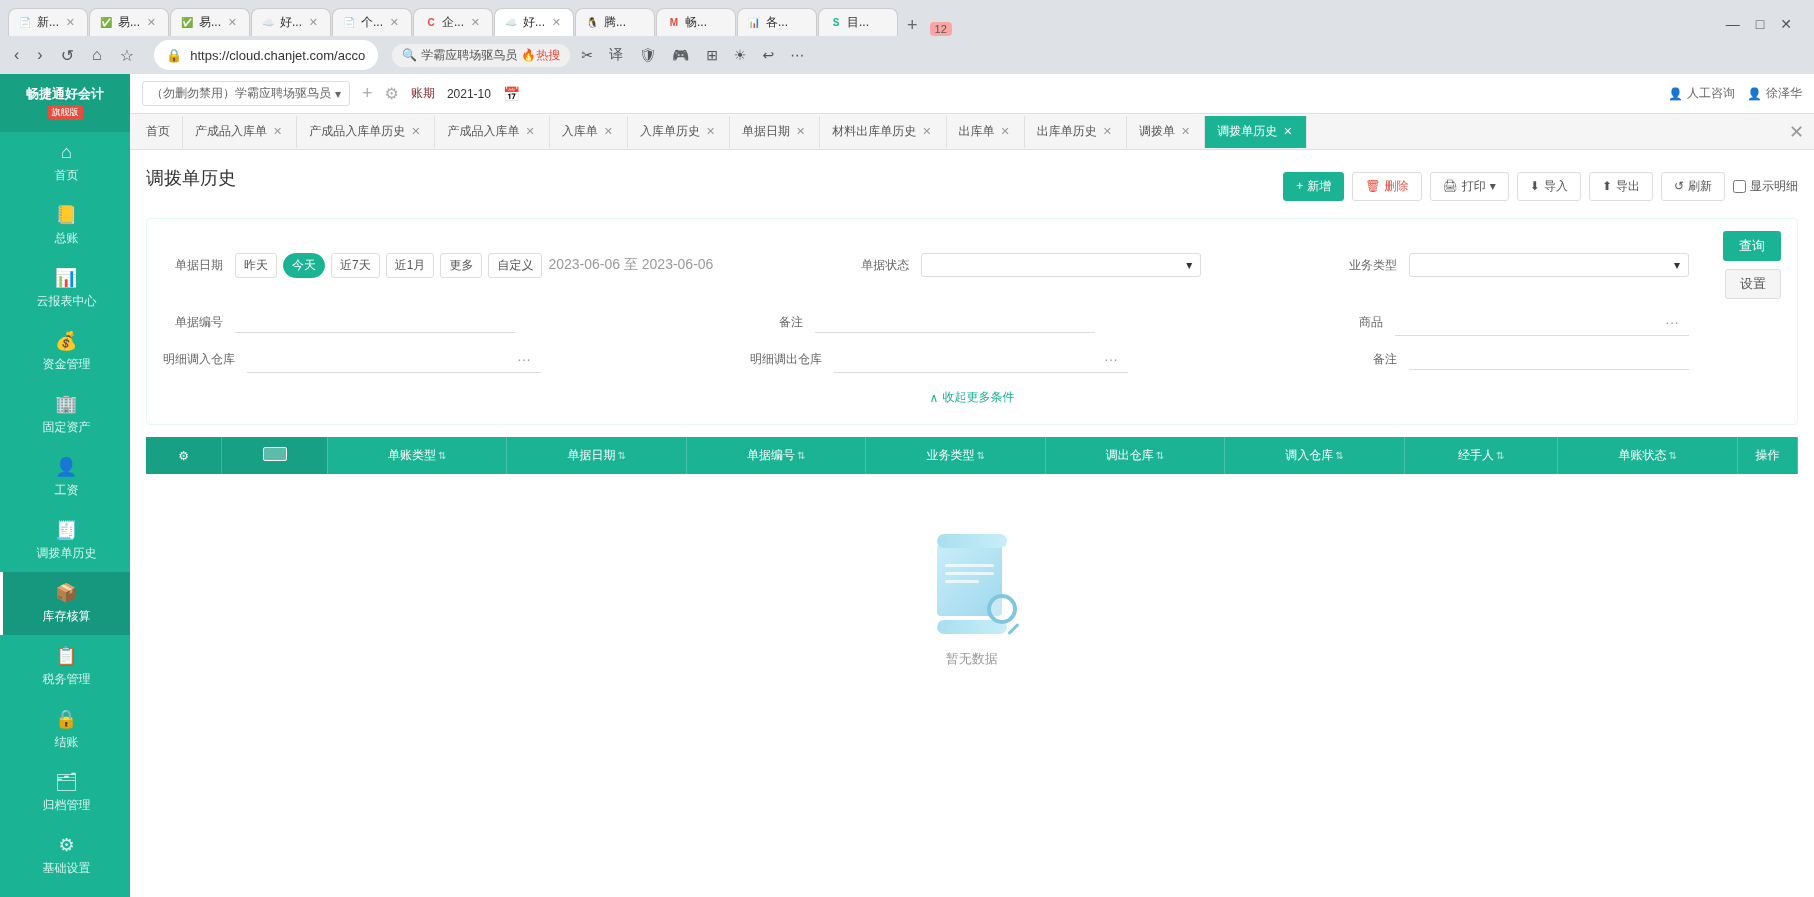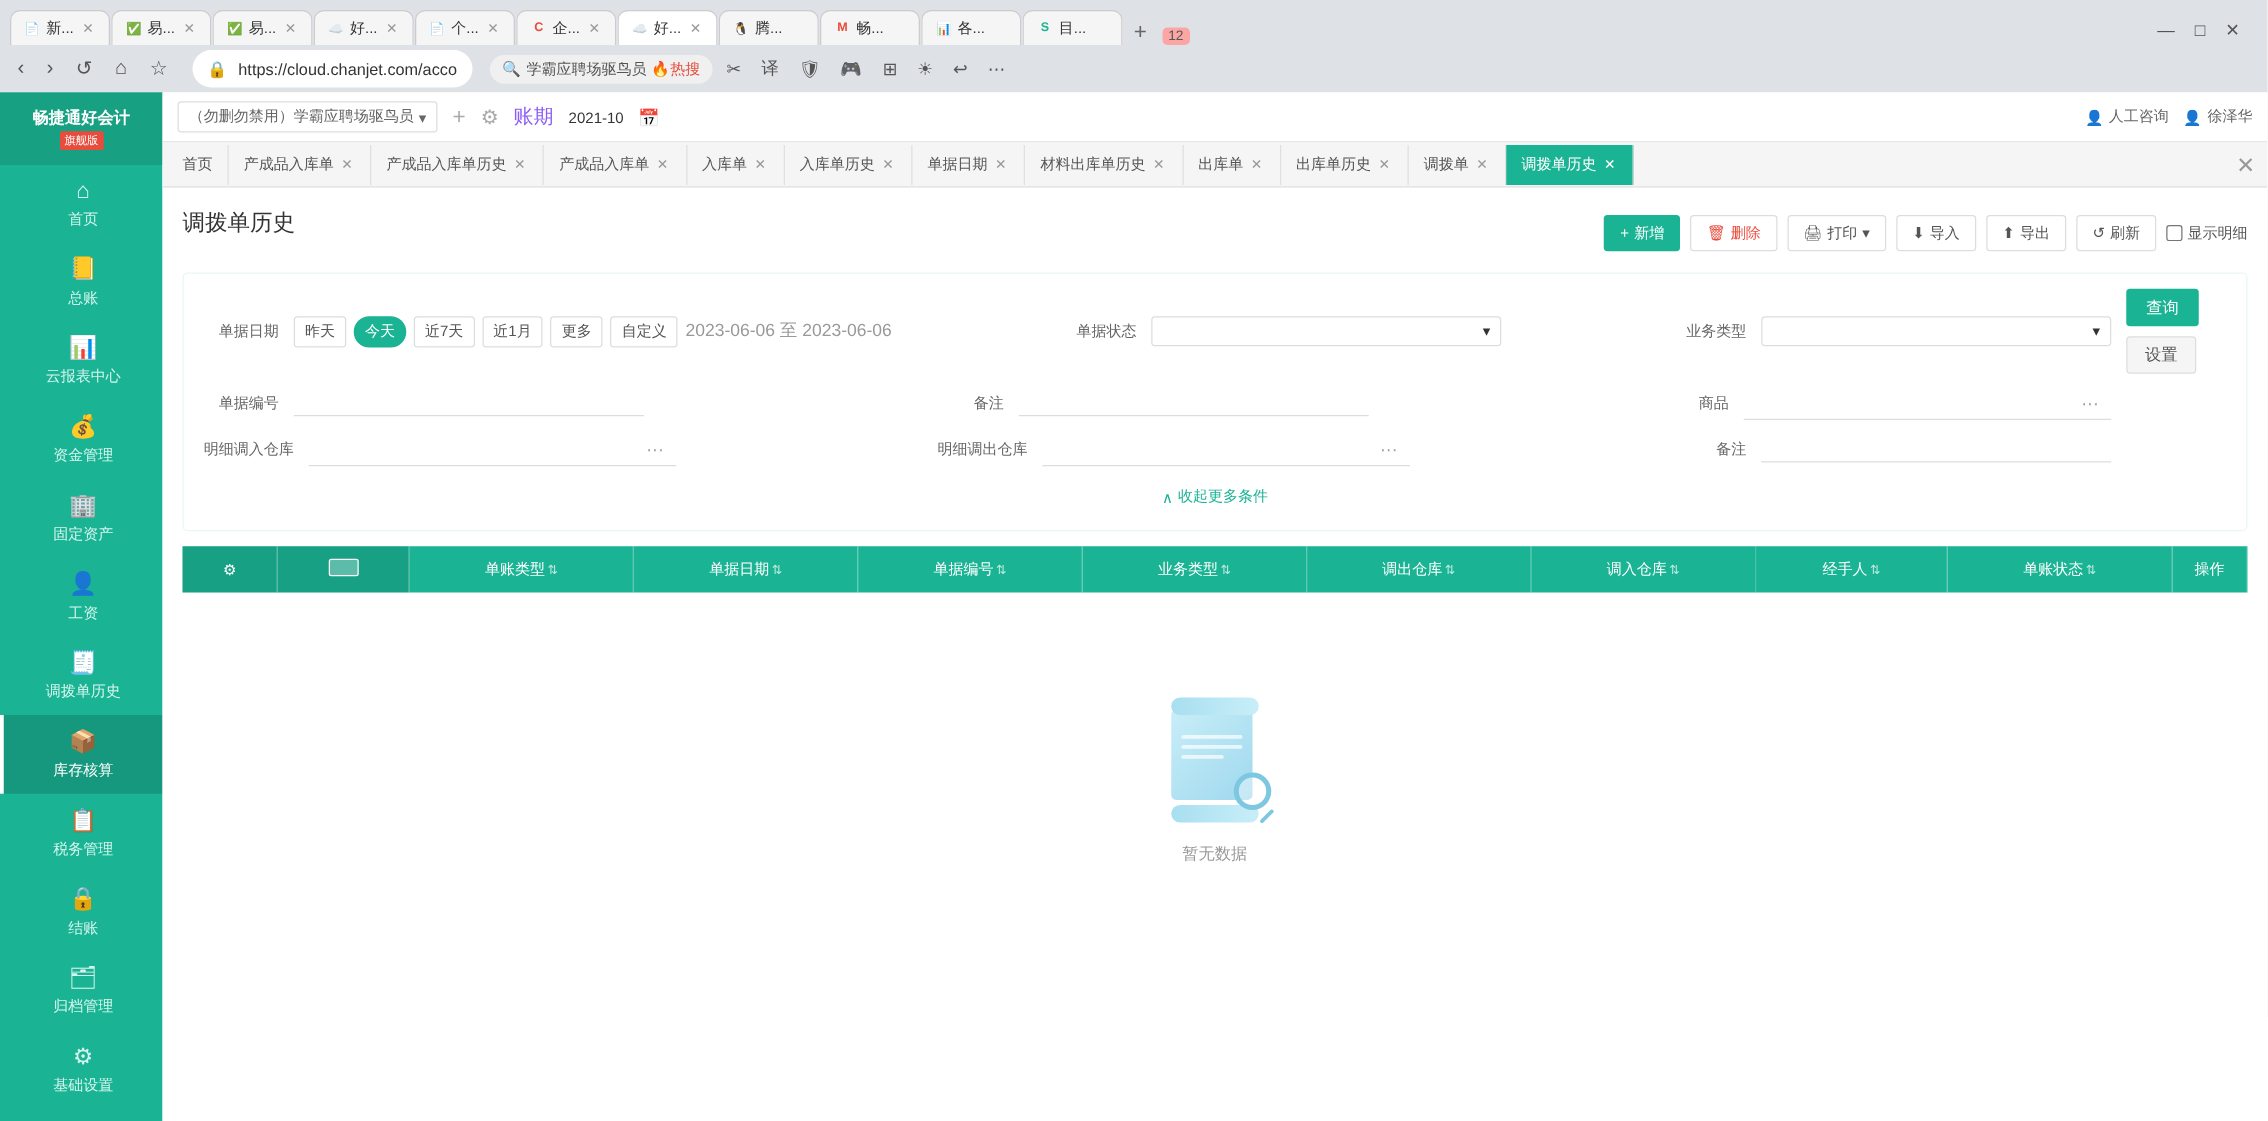--- a/index.html
+++ b/index.html
@@ -80,23 +80,23 @@
     .data-table { width: 100%; border-collapse: collapse; }
     .data-table thead tr { background: #1ab394; }
     .data-table thead th { color: #fff; font-size: 12px; font-weight: normal; padding: 10px 12px; text-align: center; border-right: 1px solid rgba(255,255,255,0.2); white-space: nowrap; cursor: pointer; }
     .th-sort { display: flex; align-items: center; justify-content: center; gap: 2px; }
     .sort-icon { font-size: 10px; color: rgba(255,255,255,0.7); }
     .th-gear { background: rgba(0,0,0,0.1); color: #fff; border: none; cursor: pointer; padding: 8px 12px; font-size: 14px; }
     .th-check { background: rgba(0,0,0,0.1); border: none; cursor: pointer; padding: 8px 12px; }
     .checkbox-th { width: 24px; height: 14px; border: 1px solid #fff; border-radius: 2px; display: inline-block; background: rgba(255,255,255,0.3); cursor: pointer; }
 
     
-    .empty-state { display: flex; flex-direction: column; align-items: center; justify-content: center; padding: 84px 20px; }
+    .empty-state { display: flex; flex-direction: column; align-items: center; justify-content: center; padding: 60px 20px; }
     .empty-text { color: #999; font-size: 13px; }
-    .filter-actions { display: flex; flex-direction: column; align-items: flex-start; gap: 4px; min-width: 80px; }
+    .filter-actions { display: flex; flex-direction: column; align-items: flex-end; gap: 4px; min-width: 80px; }
   </style>
 </head>
 <body>
 
 <div class="browser-chrome">
   <div class="tab-bar">
 
     <div class="browser-tab">
       <span class="tab-icon" style="color:#4285f4">📄</span>
       <span>新...</span>
@@ -250,21 +250,21 @@
 
   <div class="main-content">
 
     <div class="app-header">
       <div class="company-selector">
         <span>（勿删勿禁用）学霸应聘场驱鸟员</span>
         <span>▾</span>
       </div>
       <button class="toolbar-btn" style="border:none;padding:0;font-size:18px;background:none;color:#aaa">+</button>
       <button class="toolbar-btn" style="border:none;padding:0;font-size:16px;background:none;color:#aaa">⚙</button>
-      <span style="color:#8b5cf6;font-size:16px">账期</span>
+      <span style="color:#7f1d1d;font-size:12px">账期</span>
       <span style="color:#333;font-size:12px;font-weight:500">2021-10</span>
       <span style="color:#1ab394;font-size:14px;cursor:pointer">📅</span>
       <div class="header-actions">
         <button class="header-btn">
           <span>👤</span>
           <span>人工咨询</span>
         </button>
         <button class="header-btn">
           <span>👤</span>
           <span>徐泽华</span>

